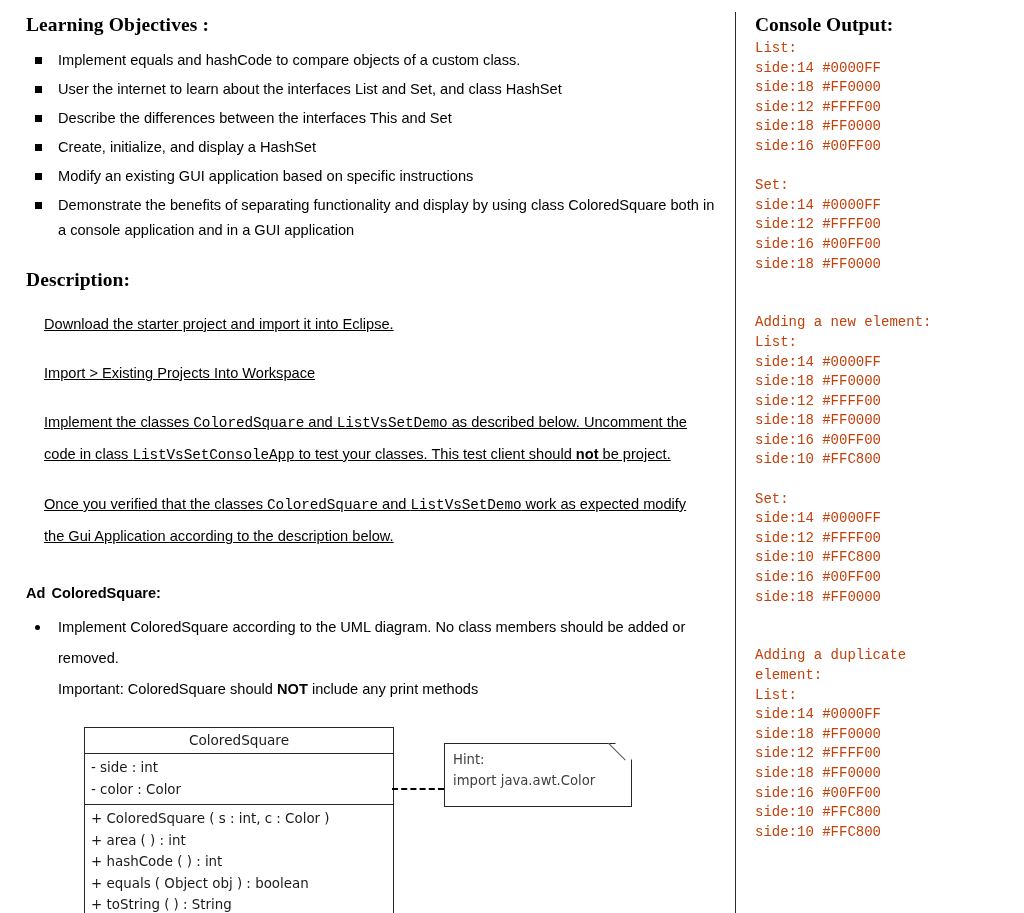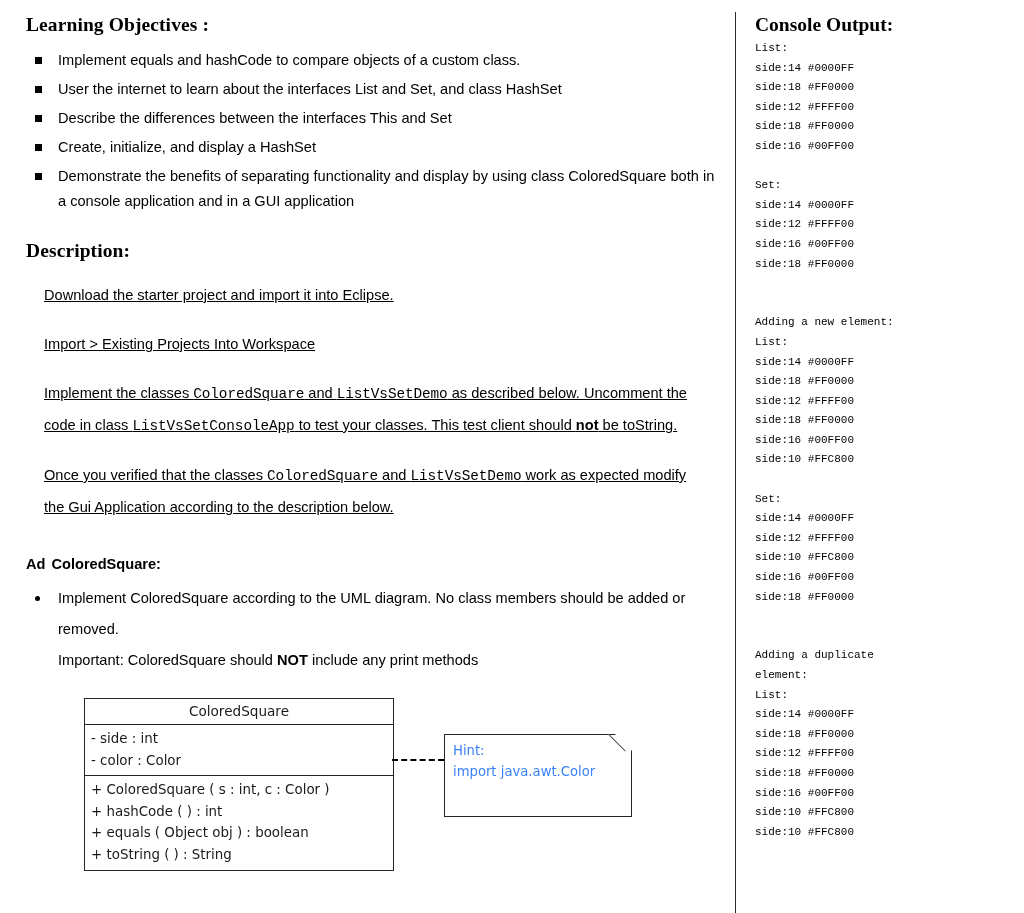--- a/index.html
+++ b/index.html
@@ -171,27 +171,26 @@
   }
 
   .hint-note {
     position: absolute;
     left: 418px;
     top: 16px;
     width: 170px;
     min-height: 56px;
     border: 1.4px solid #262626;
     background: #fff;
-    padding: 5px 8px 20px 8px;
+    padding: 5px 8px 1px 8px;
     font-family: "DejaVu Sans", sans-serif;
     font-size: 13.2px;
     line-height: 21px;
-    color: #3b82f6;
+    color: #404040;
     box-sizing: content-box;
-    margin-top: 20px;
   }
   .hint-note .fold {
     position: absolute;
     right: -1px;
     top: -1px;
     width: 0;
     height: 0;
     border-left: 17px solid transparent;
     border-top: 17px solid #fff;
   }
@@ -233,24 +232,24 @@
     box-sizing: border-box;
   }
   h1.console-head {
     font-family: "Liberation Serif", serif;
     font-weight: bold;
     font-size: 19.5px;
     margin: 0 0 3px 0;
   }
   .console-body {
     font-family: "Liberation Mono", "DejaVu Sans Mono", monospace;
-    font-size: 11px;
+    font-size: 14px;
     line-height: 19.6px;
     white-space: pre;
-    color: #000000;
+    color: #c2410c;
   }
   .console-body .cline { display: block; min-height: 19.6px; }
   .console-body .cline.blank { height: 19.6px; }
 </style>
 </head>
 <body>
 
 <div class="page">
 
   <div class="doc-col">
@@ -270,33 +269,34 @@
         <li>
           <span class="sq-bullet"></span>
           <span>Describe the differences between the interfaces This and Set</span>
         </li>
         <li>
           <span class="sq-bullet"></span>
           <span>Create, initialize, and display a HashSet</span>
         </li>
         <li>
           <span class="sq-bullet"></span>
+          <span>Modify an existing GUI application based on specific instructions</span>
         </li>
         <li class="wrap">
           <span class="sq-bullet"></span>
           <span>Demonstrate the benefits of separating functionality and display by using class ColoredSquare both in a console application and in a GUI application</span>
         </li>
       </ul>
 
       <h1 class="section-head desc">Description:</h1>
 
       <p class="desc-line">Download the starter project and import it into Eclipse.</p>
       <p class="desc-line">Import &gt; Existing Projects Into Workspace</p>
 
-      <p class="desc-line"><span>Implement the classes </span><code class="mono">ColoredSquare</code><span> and </span><code class="mono">ListVsSetDemo</code><span> as described below. Uncomment the code in class </span><code class="mono">ListVsSetConsoleApp</code><span> to test your classes. This test client should </span><b class="bold">not</b><span> be toString.</span></p>
+      <p class="desc-line"><span>Implement the classes </span><code class="mono">ColoredSquare</code><span> and </span><code class="mono">ListVsSetDemo</code><span> as described below. Uncomment the code in class </span><code class="mono">ListVsSetConsoleApp</code><span> to test your classes. This test client should </span><b class="bold">not</b><span> be project.</span></p>
 
       <p class="desc-line"><span>Once you verified that the classes </span><code class="mono">ColoredSquare</code><span> and </span><code class="mono">ListVsSetDemo</code><span> work as expected modify the Gui Application according to the description below.</span></p>
 
       <h2 class="ad-head"><span>Ad</span><span class="gap"></span><span>ColoredSquare:</span></h2>
 
       <ul class="ad-list">
         <li>
           <span class="dot-bullet"></span>
           <span>Implement ColoredSquare according to the UML diagram. No class members should be added or removed.</span>
         </li>
@@ -307,20 +307,21 @@
       <div class="uml-area">
 
         <div class="uml-box">
           <div class="uml-title">ColoredSquare</div>
           <div class="uml-attrs">
             <div class="uml-row">- side : int</div>
             <div class="uml-row">- color : Color</div>
           </div>
           <div class="uml-ops">
             <div class="uml-row">+ ColoredSquare ( s : int, c : Color )</div>
+            <div class="uml-row">+ area ( ) : int</div>
             <div class="uml-row">+ hashCode ( ) : int</div>
             <div class="uml-row">+ equals ( Object obj ) : boolean</div>
             <div class="uml-row">+ toString ( ) : String</div>
           </div>
         </div>
 
         <div class="connector"></div>
 
         <div class="hint-note">
           <div class="fold"></div>

